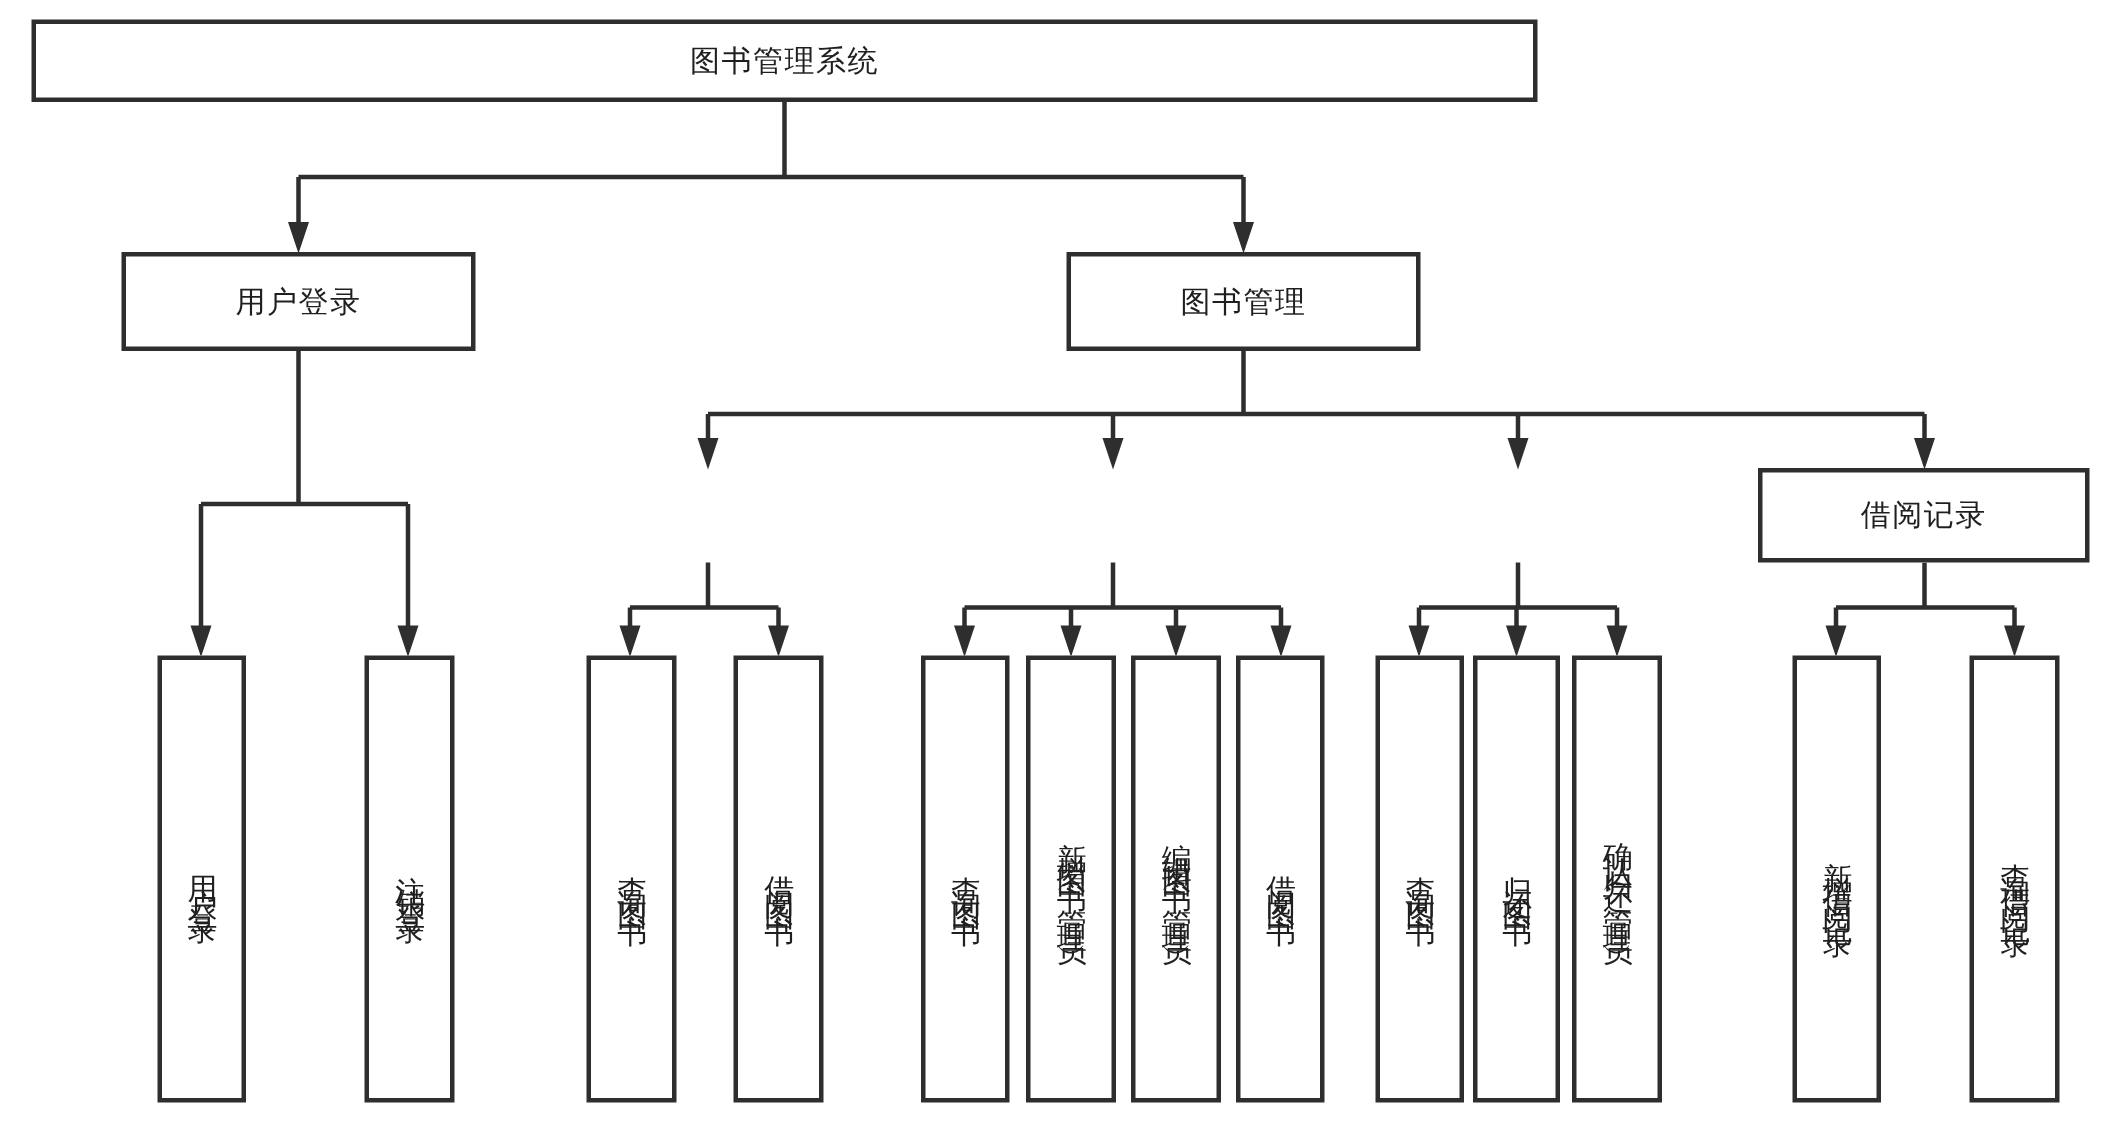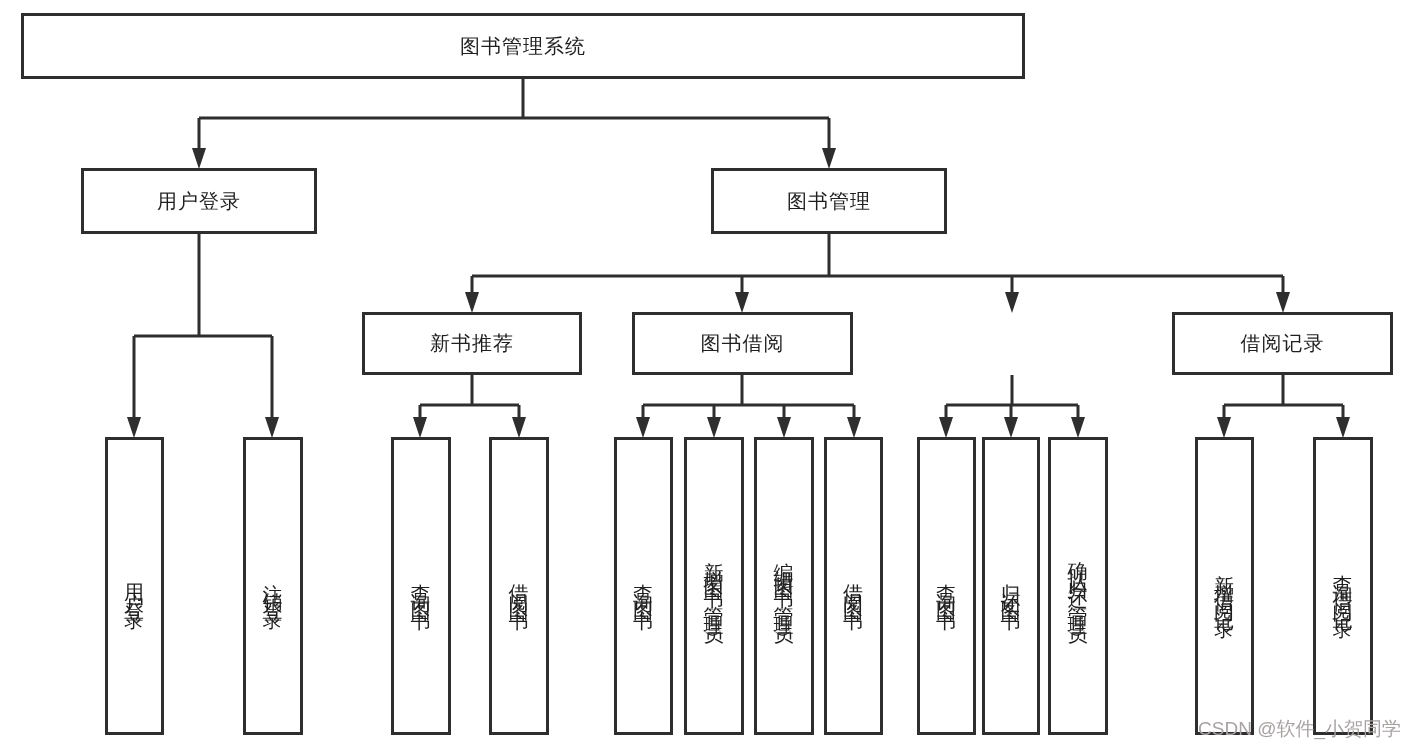--- a/index.html
+++ b/index.html
@@ -31,21 +31,21 @@
     display: flex;
     align-items: center;
     justify-content: center;
     color: #1f1f1f;
   }
   .hbox {
     font-size: 20px;
     letter-spacing: 1px;
     white-space: nowrap;
   }
-  .hbox.root  { left: 21px;  top: 13px;  width: 1004px; height: 66px; }
+  .hbox.root  { left: 21px;  top: 13px;  width: 1004px; height: 55px; }
   .hbox.lvl2  { top: 168px; height: 66px; width: 236px; }
   .hbox.lvl3  { top: 312px; height: 63px; width: 221px; }
   .vbox {
     top: 437px;
     height: 298px;
     width: 59px;
     font-size: 20px;
   }
   .vbox .vtext {
     writing-mode: vertical-rl;
@@ -114,26 +114,20 @@
     <span>图书管理系统</span>
   </div>
 
   <div class="hbox lvl2" style="left:81px;">
     <span>用户登录</span>
   </div>
   <div class="hbox lvl2" style="left:711px;text-align:center;">
     <span>图书管理</span>
   </div>
 
-  <div class="hbox lvl3" style="left:362px;width:220px;">
-    <span>新书推荐</span>
-  </div>
-  <div class="hbox lvl3" style="left:632px;">
-    <span>图书借阅</span>
-  </div>
   <div class="hbox lvl3" style="left:1172px;">
     <span>借阅记录</span>
   </div>
 
   <div class="vbox" style="left:105px;">
     <span class="vtext">用户登录</span>
   </div>
   <div class="vbox" style="left:243px;width:60px;">
     <span class="vtext">注销登录</span>
   </div>
@@ -168,15 +162,14 @@
     <span class="vtext">确认归还（管理员）</span>
   </div>
 
   <div class="vbox" style="left:1195px;">
     <span class="vtext">新增借阅记录</span>
   </div>
   <div class="vbox" style="left:1313px;width:60px;">
     <span class="vtext">查询借阅记录</span>
   </div>
 
-  <div class="watermark">CSDN @软件_小贺同学</div>
 
 </div>
 
 </body></html>

